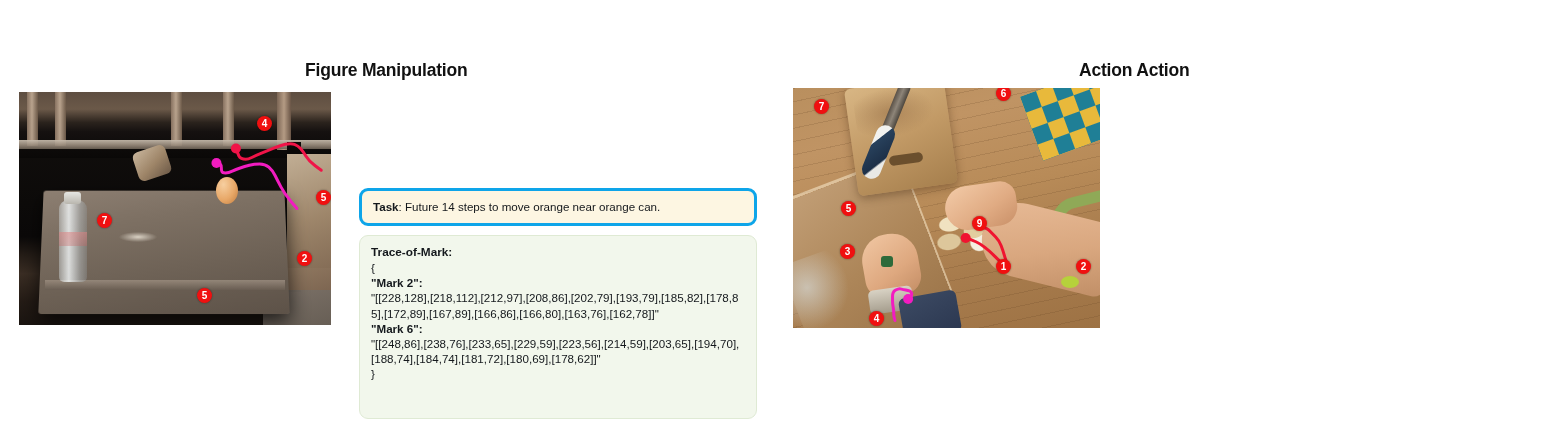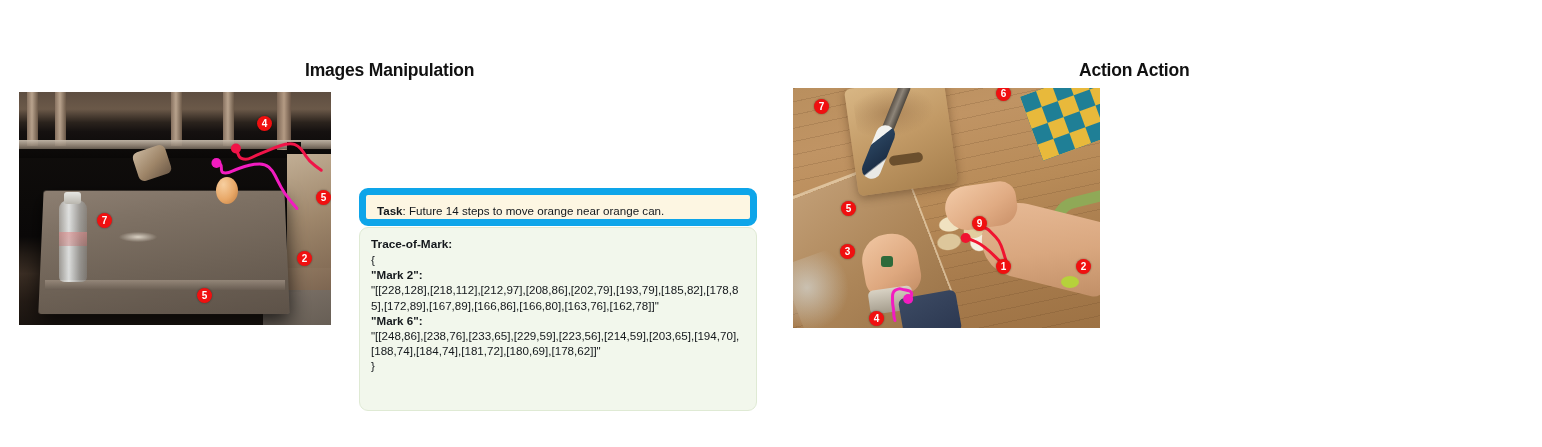--- a/index.html
+++ b/index.html
@@ -261,21 +261,21 @@
   .trace-svg { position:absolute; inset:0; width:100%; height:100%; }
 
   
   .card {
     position: absolute;
     box-sizing: border-box;
     border-radius: 9px;
   }
   .task-card {
     background: #fdf6e2;
-    border: 7px solid #0ea5e9;
+    border: 3px solid #0ea5e9;
     padding: 8px 11px 8px 11px;
   }
   .tom-card {
     background: #f2f7ec;
     border: 1px solid #dfead4;
     padding: 8px 11px 9px 11px;
   }
   .card-text {
     font-family: "Liberation Sans", sans-serif;
     font-size: 11.6px;
@@ -292,40 +292,40 @@
     font-weight: bold;
     font-size: 11.8px;
     line-height: 16px;
     color: #14181c;
     margin-bottom: 0;
   }
   .bold-key { font-weight: bold; }
 
   
   #task-left { left: 340px; top: 96px; width: 398px; height: 38px; }
-  #tom-left  { left: 340px; top: 135px; width: 398px; height: 184px; }
+  #tom-left  { left: 340px; top: 143px; width: 398px; height: 184px; }
 
   
   #caption {
     position: absolute;
     left: 18px;
     top: 342px;
     width: 1510px;
     font-family: "Liberation Serif", serif;
     font-size: 23.5px;
     line-height: 33px;
     color: #000000;
     text-align: justify;
   }
   #caption .cap-line { display:block; }
 </style>
 </head>
 <body>
 
-<div class="col-title" id="title-left">Images Manipulation</div>
+<div class="col-title" id="title-left">Figure Manipulation</div>
 <div class="col-title" id="title-right">Action Action</div>
 
 <div class="panel" id="panel-left">
 
   <div class="photo" id="photo-left">
     <div class="photo-canvas">
       <div class="rm-bg"></div>
       <div class="rm-topshelf"></div>
       <div class="rm-leg" style="left:8px;"></div>
       <div class="rm-leg" style="left:36px;"></div>

